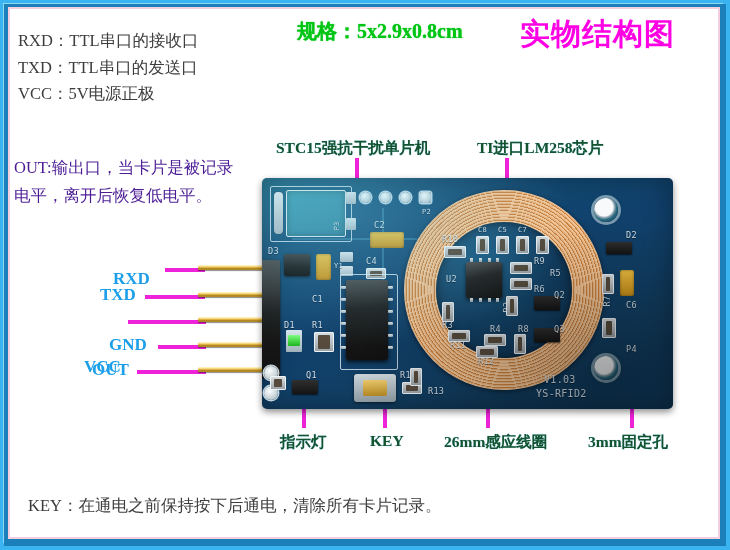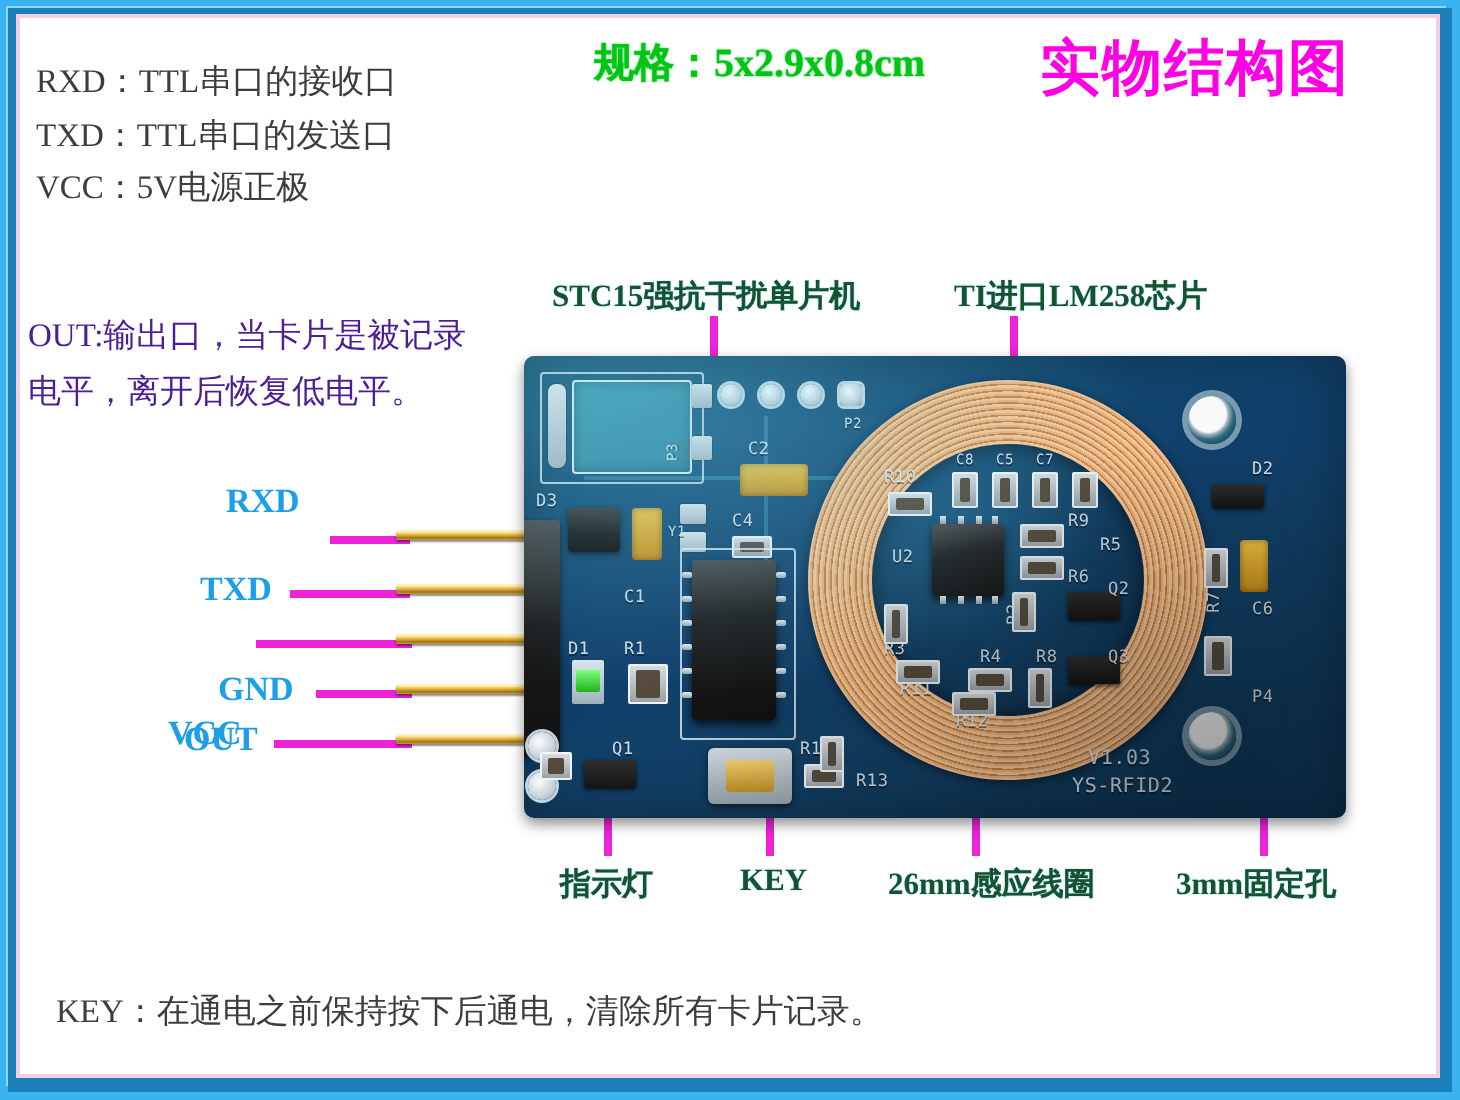--- a/index.html
+++ b/index.html
@@ -190,21 +190,21 @@
 
   <div class="vline" style="left:383px;top:372px;height:56px;"></div>
   <div class="bluelabel" style="left:370px;top:432px;">KEY</div>
 
   <div class="vline" style="left:486px;top:383px;height:45px;"></div>
   <div class="bluelabel" style="left:444px;top:432px;">26mm感应线圈</div>
 
   <div class="vline" style="left:630px;top:378px;height:50px;"></div>
   <div class="bluelabel" style="left:588px;top:432px;">3mm固定孔</div>
 
-  <div class="pinlabel" style="left:113px;top:241px;">RXD</div>
+  <div class="pinlabel" style="left:113px;top:269px;">RXD</div>
   <div class="hline" style="left:165px;top:268px;width:40px;"></div>
 
   <div class="pinlabel" style="left:100px;top:285px;">TXD</div>
   <div class="hline" style="left:145px;top:295px;width:60px;"></div>
 
   <div class="pinlabel" style="left:84px;top:310px;margin-top:47px;">VCC</div>
   <div class="hline" style="left:128px;top:320px;width:78px;"></div>
 
   <div class="pinlabel" style="left:109px;top:335px;">GND</div>
   <div class="hline" style="left:158px;top:345px;width:48px;"></div>

